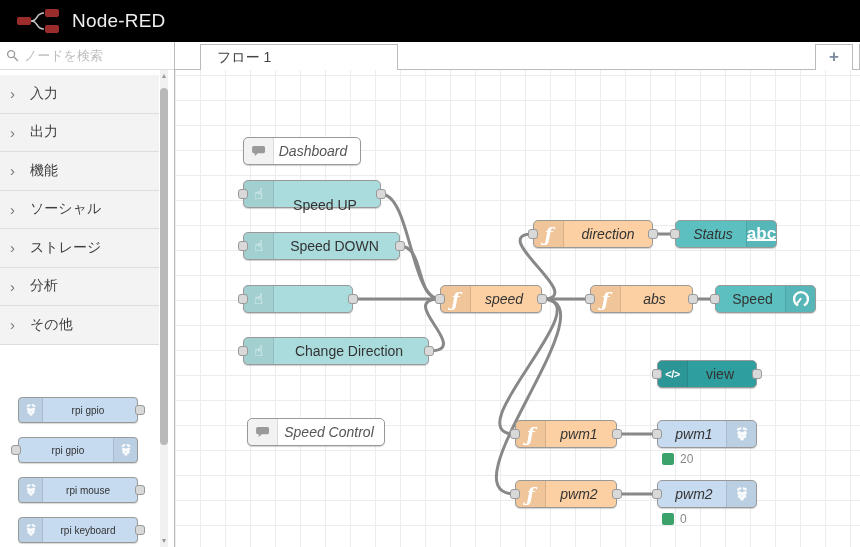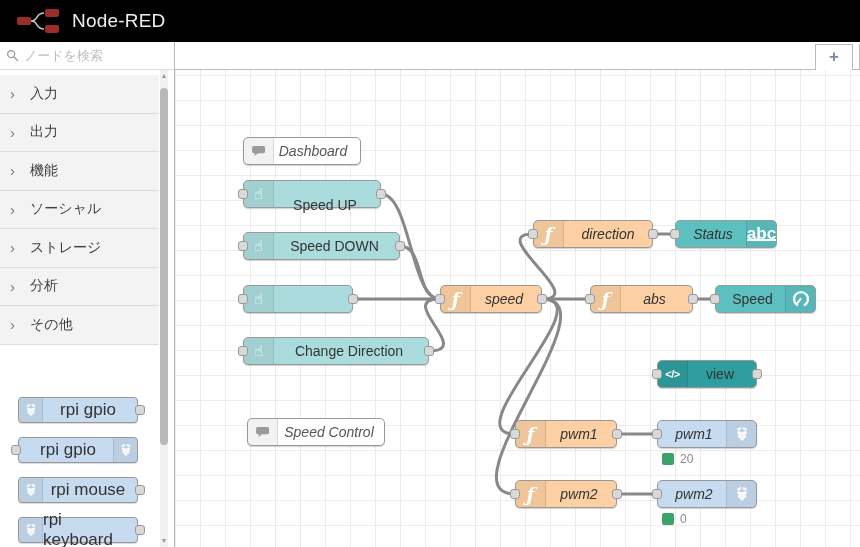--- a/index.html
+++ b/index.html
@@ -30,21 +30,21 @@
   .cat.exp .chev { transform:rotate(90deg); }
   .catlabel { font-size:14px; color:#3f3f3f; margin-left:6px; }
   .cat.exp .catlabel { font-weight:bold; color:#333; }
   .pnode { position:absolute; left:18px; width:120px; height:26px; background:#c6dbef;
     border:1px solid #999; border-radius:4px; box-shadow:0 1px 1px rgba(0,0,0,.15); cursor:grab; }
   .picon { position:absolute; top:0; bottom:0; width:24px; background:rgba(0,0,0,.05);
     display:flex; align-items:center; justify-content:center; }
   .picon.left { left:0; border-right:1px solid rgba(0,0,0,.1); border-radius:3px 0 0 3px; }
   .picon.right { right:0; border-left:1px solid rgba(0,0,0,.1); border-radius:0 3px 3px 0; }
   .plabel { position:absolute; top:0; bottom:0; display:flex; align-items:center;
-    justify-content:center; font-size:17px; color:#333; }
+    justify-content:center; font-size:10px; color:#333; }
   .pport { position:absolute; width:10px; height:10px; background:#d9d9d9;
     border:1px solid #999; border-radius:3px; top:7px; }
   .pport.right { right:-8px; } .pport.left { left:-8px; }
   .pscroll { position:absolute; left:160px; top:28px; width:8px; height:477px; background:#f1f1f1; }
   .pscroll .arrow { position:absolute; left:0; width:8px; height:12px; color:#999;
     font-size:7px; text-align:center; line-height:12px; }
   .pscroll .thumb { position:absolute; left:0; top:18px; width:8px; height:357px;
     background:#b9b9b9; border-radius:4px; }
 
   
@@ -207,20 +207,23 @@
       </div>
     <div class="pscroll">
       <span class="arrow" style="top:0">▲</span>
       <span class="thumb"></span>
       <span class="arrow" style="bottom:0">▼</span>
     </div>
   </div>
 
   <div class="workspace">
     <div class="tabbar">
+      <div class="tab">
+        <span>フロー 1</span>
+      </div>
       <div class="tab-add">+</div>
       <div class="tab-partial"></div>
     </div>
     <div class="canvas" id="canvas">
       <svg id="wires" width="685" height="477">
           <path d="M206,124 C235.5,124 235.5,229 265,229" stroke="#888888"></path>
           <path d="M225,176 C250,176 240,229 265,229" stroke="#888888"></path>
           <path d="M178,229 C221.5,229 221.5,229 265,229" stroke="#888888"></path>
           <path d="M254,281 C299.4,281 219.6,229 265,229" stroke="#888888"></path>
           <path d="M367,229 C415,229 310,164 358,164" stroke="#888888"></path>

